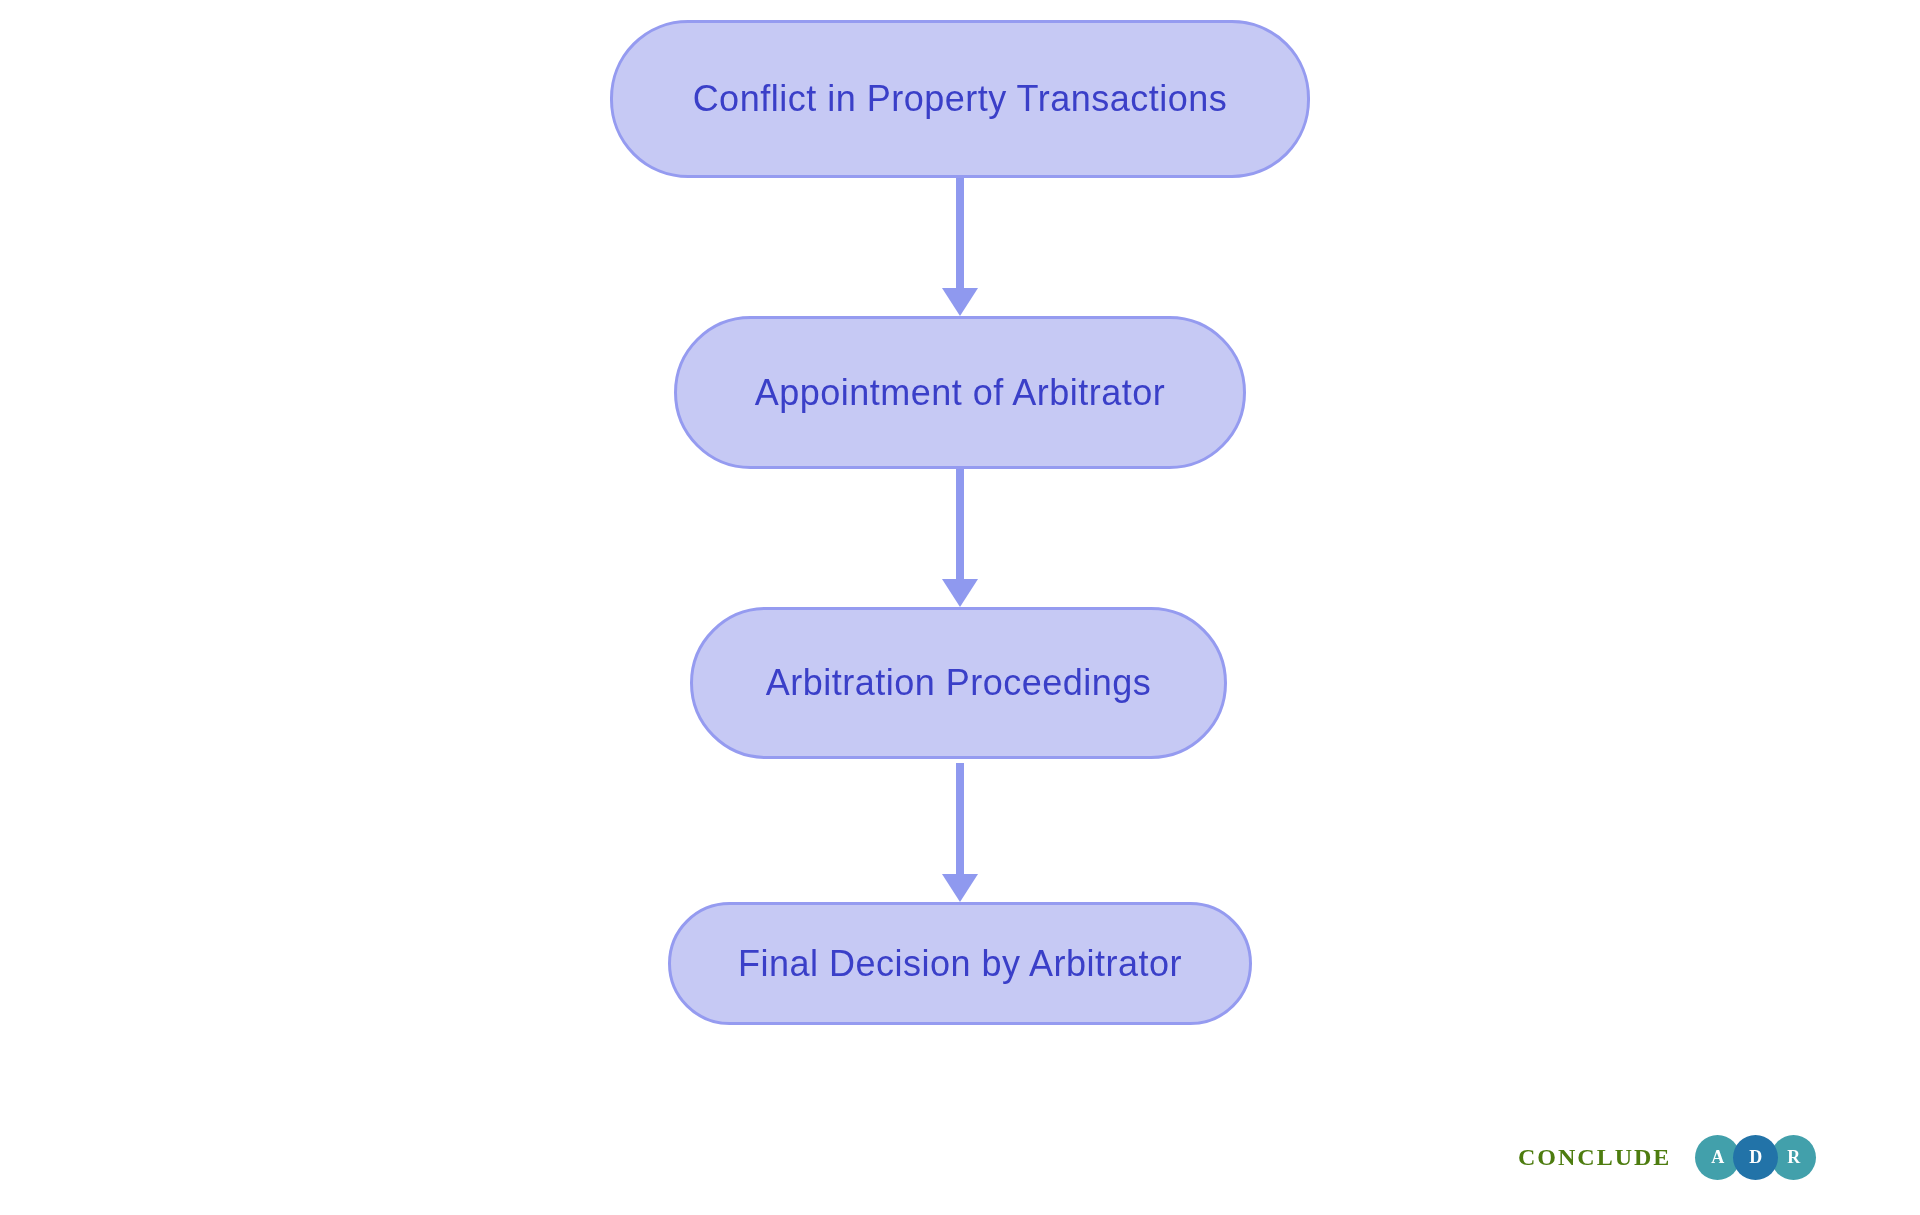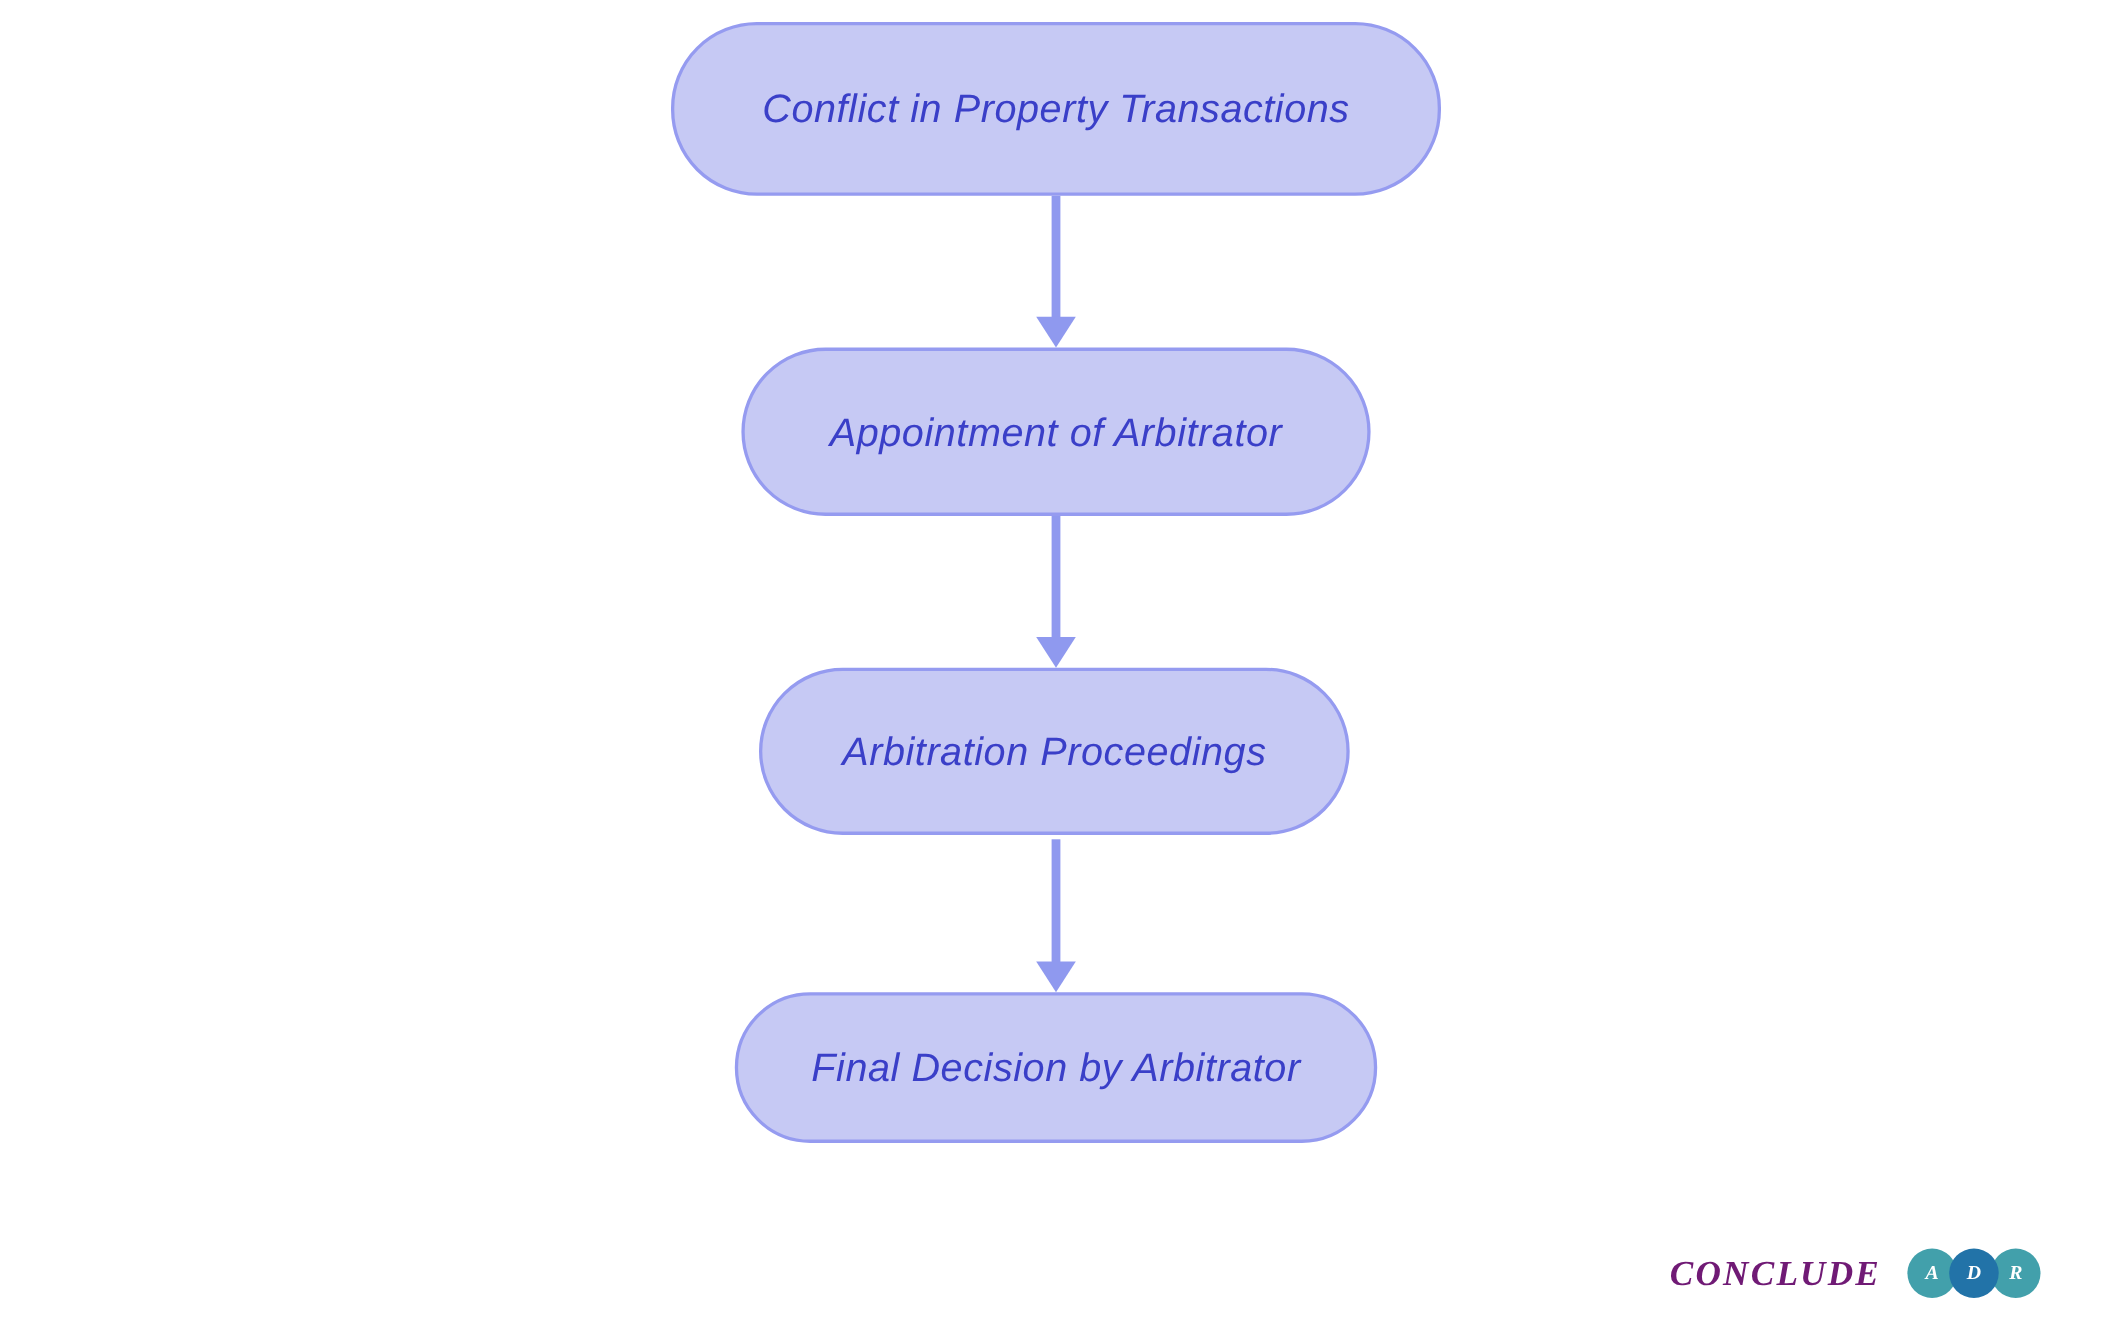--- a/index.html
+++ b/index.html
@@ -1,15 +1,15 @@
 <!DOCTYPE html>
 <html><head>
 <meta charset="utf-8">
 <style>
-  * { margin: 0; padding: 0; box-sizing: border-box; font-style: italic; }
+  * { margin: 0; padding: 0; box-sizing: border-box; }
   html, body { background: #ffffff; }
   .canvas {
     position: relative;
     width: 1920px;
     height: 1215px;
     background: #ffffff;
     overflow: hidden;
     font-family: "Liberation Sans", sans-serif;
   }
 
@@ -27,21 +27,21 @@
   .flow-node .node-label {
     font-size: 36px;
     font-weight: 400;
     color: #3a3fc8;
     letter-spacing: 0.5px;
     line-height: 1.1;
   }
   .node-0 { left: 610px; top:  20px; width: 700px; height: 158px; }
   .node-1 { left: 674px; top: 316px; width: 572px; height: 153px; }
   .node-2 { left: 690px; top: 607px; width: 537px; height: 152px; }
-  .node-3 { left: 668px; top: 902px; width: 584px; height: 137px; }
+  .node-3 { left: 668px; top: 902px; width: 584px; height: 123px; }
 
   
   .arrow { position: absolute; }
   .arrow-shaft {
     position: absolute;
     left: 956px;
     width: 8px;
     background: #8f99ef;
   }
   .shaft-0 { top: 178px; height: 113px; }
@@ -65,23 +65,23 @@
     position: absolute;
     left: 1518px;
     top: 1132px;
     height: 50px;
     display: flex;
     align-items: center;
   }
   .brand-wordmark {
     font-family: "Liberation Serif", serif;
     font-weight: bold;
-    font-size: 32px;
+    font-size: 24px;
     letter-spacing: 2px;
-    color: #701a75;
+    color: #4d7c0f;
   }
   .brand-badges {
     display: flex;
     align-items: center;
     margin-left: 24px;
   }
   .badge {
     width: 45px;
     height: 45px;
     border-radius: 50%;

